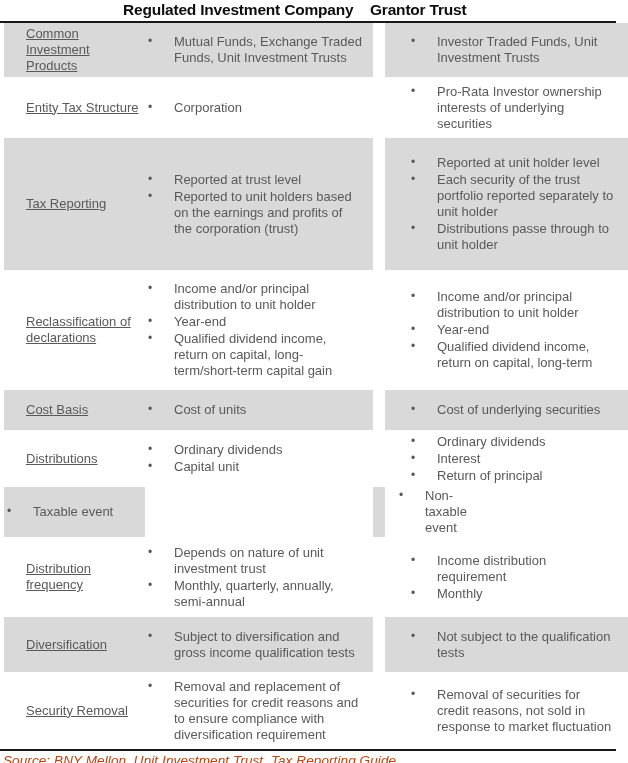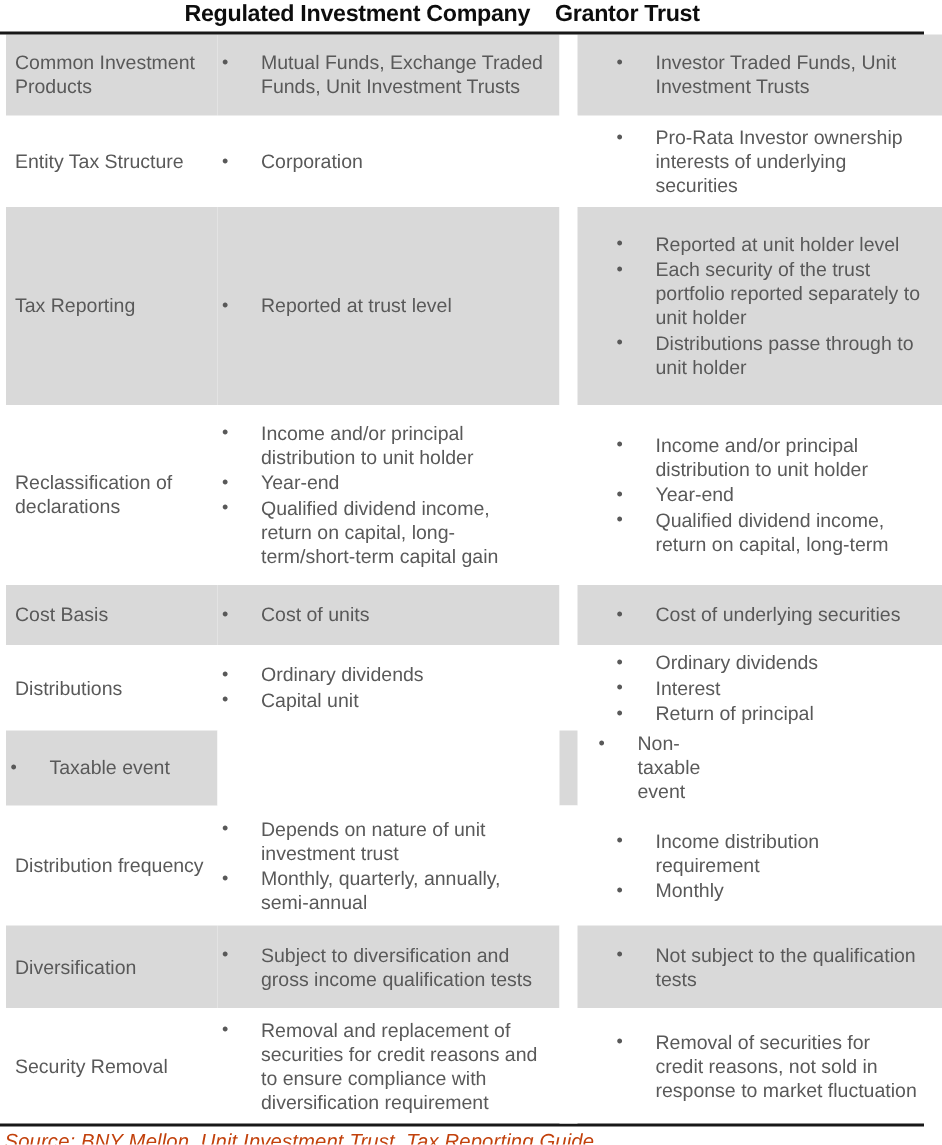--- a/index.html
+++ b/index.html
@@ -16,21 +16,21 @@
   .hdr-ric { left:123px; }
   .hdr-gt  { left:370px; }
 
   
   .tbl { width:628px; }
   .row { display:grid; grid-template-columns:141px 228px 12px 243px; margin-left:4px; width:624px; }
   .cell { display:flex; flex-direction:column; justify-content:center; box-sizing:border-box; }
   .row.shaded .cell { background:#d9d9d9; }
   .gut { background:#ffffff; }
 
-  .lbl { padding:3px 4px 3px 6px; color:#595959; font-size:13px; line-height:16px; }
+  .lbl { padding:3px 4px 3px 22px; color:#595959; font-size:13px; line-height:16px;text-decoration:underline; }
 
   .cell ul { list-style:none; margin:0; padding:0; color:#595959; font-size:13px; line-height:16px; }
   .cell ul li { position:relative; margin:1px 0; }
   .c2 ul li { padding-left:29px; padding-right:10px; }
   .c2 ul li::before { content:"\2022"; position:absolute; left:3px; top:-1px; font-size:12px; }
   .c3 ul li { padding-left:52px; padding-right:14px; }
   .c3 ul li::before { content:"\2022"; position:absolute; left:26px; top:-1px; font-size:12px; }
 
   
   .source {
@@ -80,20 +80,21 @@
             <li>Pro-Rata Investor ownership interests of underlying securities</li>
           </ul>
         </div>
     </div>
 
     <div class="row shaded" style="min-height:132px">
       <div class="cell lbl">Tax Reporting</div>
       <div class="cell c2">
           <ul>
             <li>Reported at trust level</li>
+            <li>Reported to unit holders based on the earnings and profits of the corporation (trust)</li>
           </ul>
         </div>
       <div class="gut"></div>
       <div class="cell c3">
           <ul>
             <li>Reported at unit holder level</li>
             <li>Each security of the trust portfolio reported separately to unit holder</li>
             <li>Distributions passe through to unit holder</li>
           </ul>
         </div>

